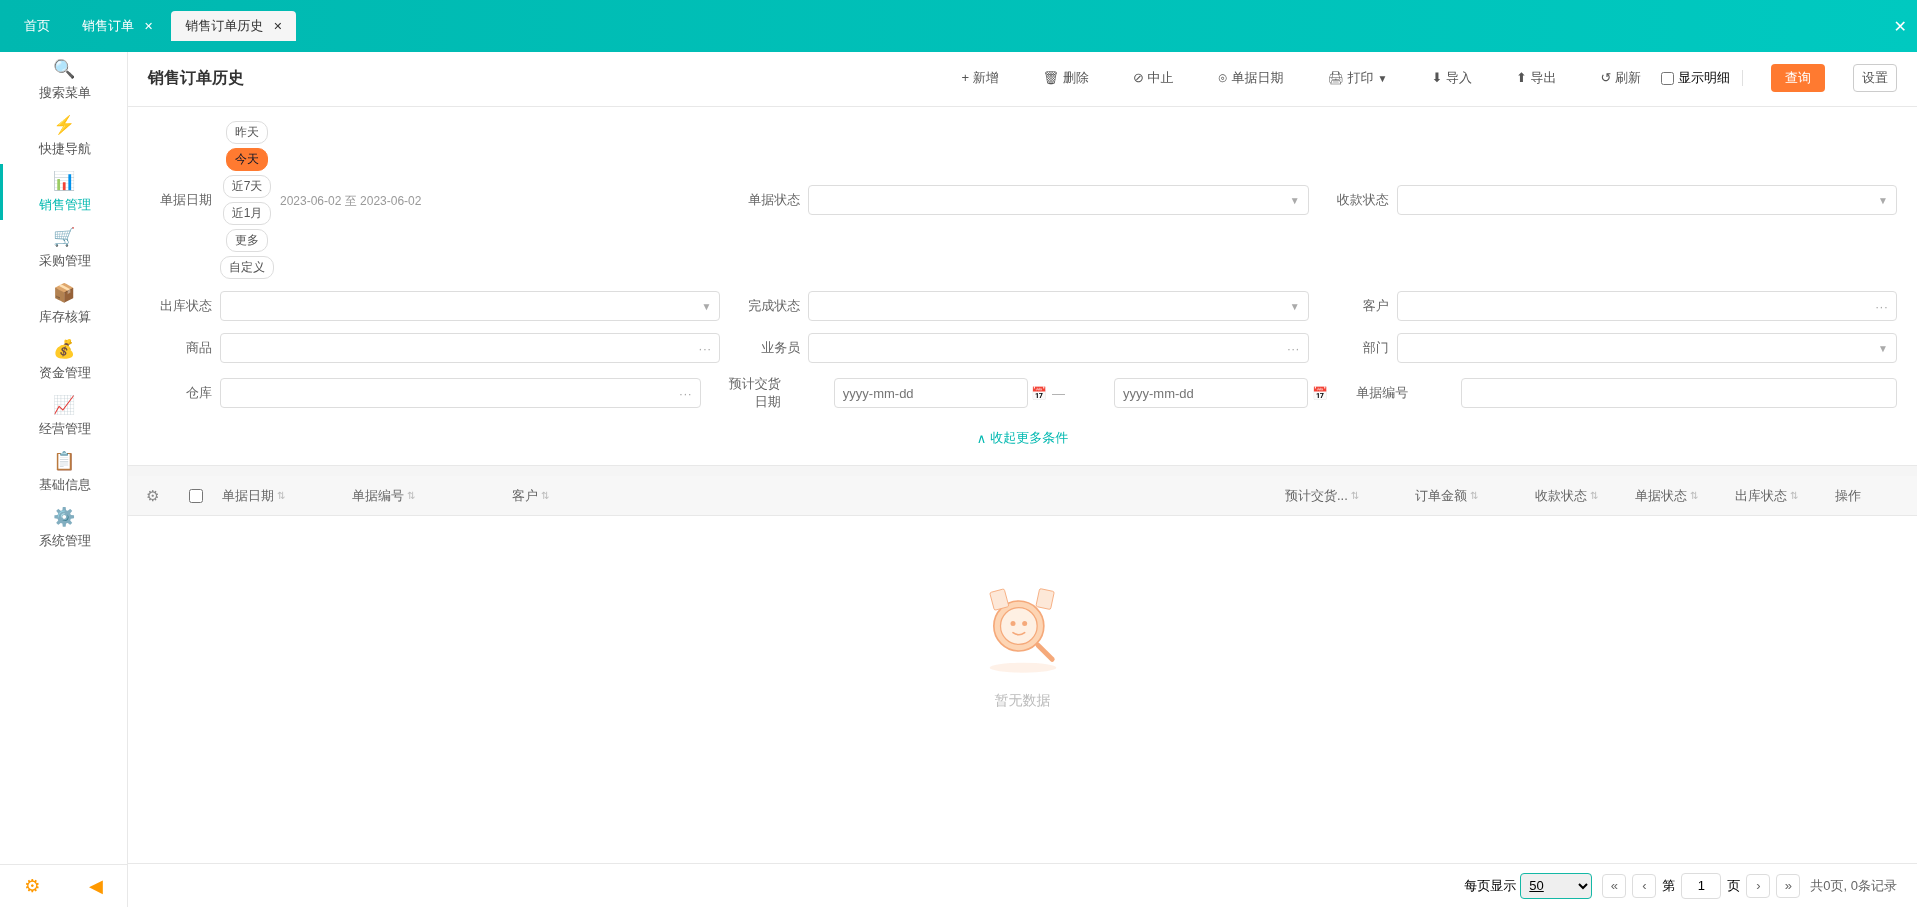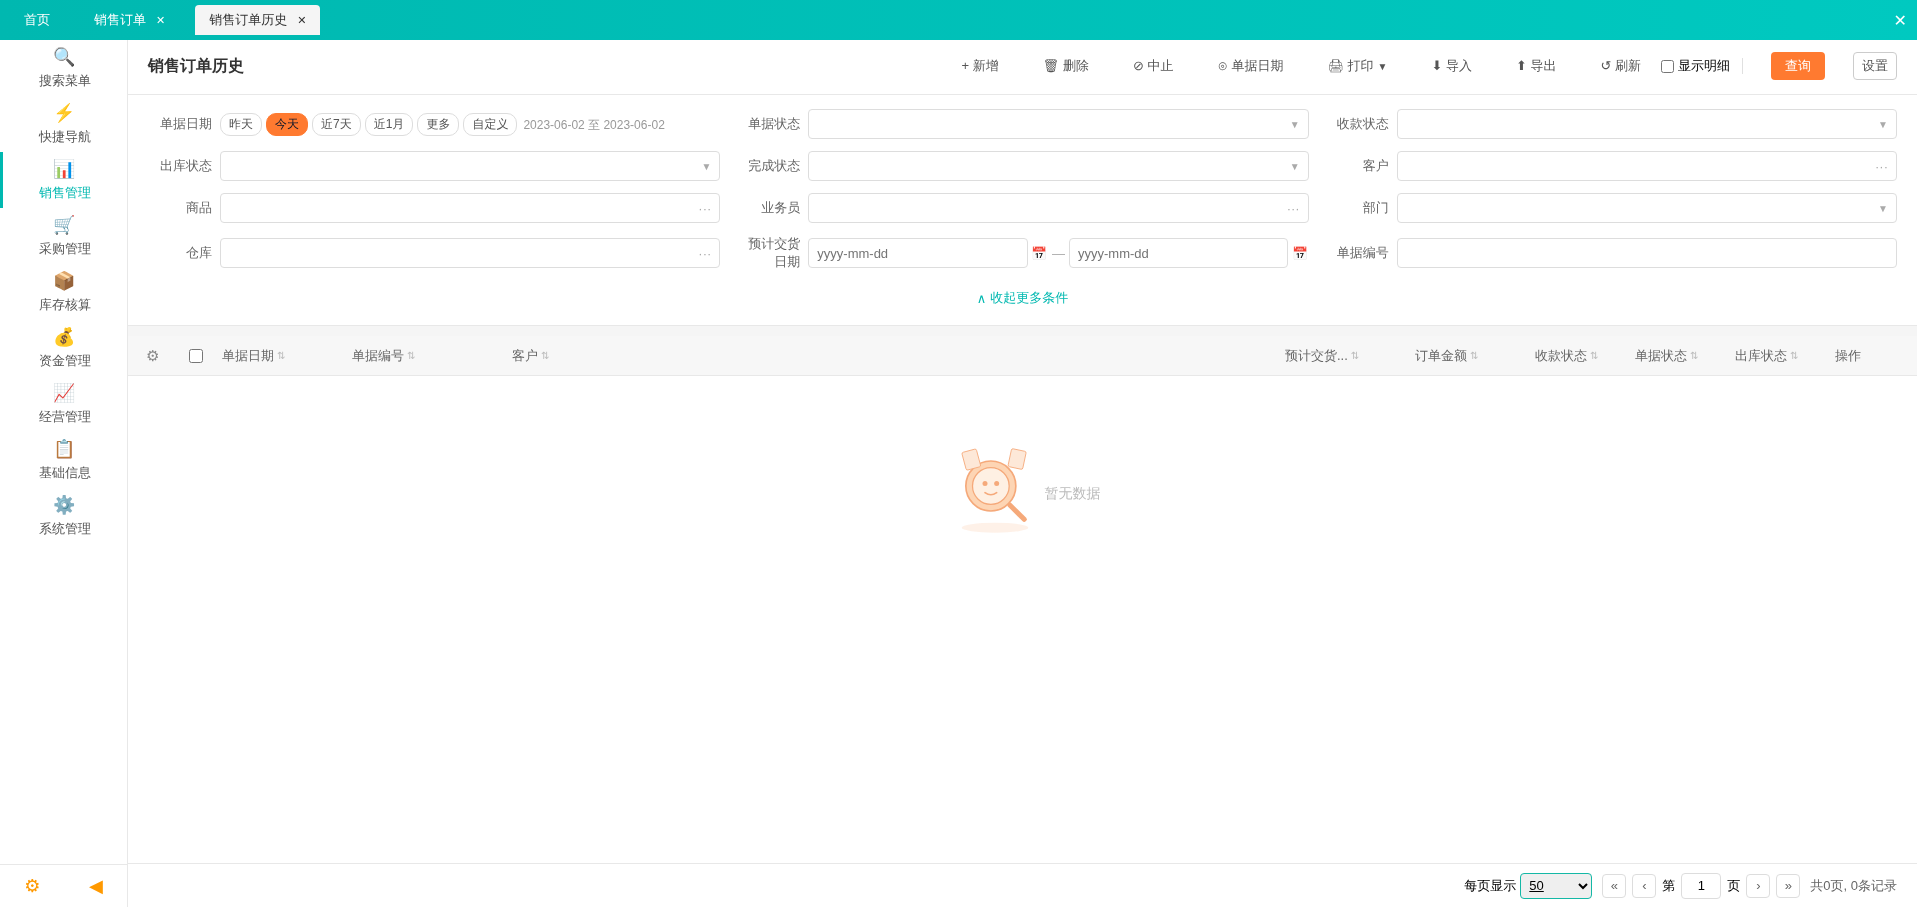--- a/index.html
+++ b/index.html
@@ -1,25 +1,25 @@
 <!DOCTYPE html>
 <html><head>
   <meta charset="utf-8">
   <style>
     * { box-sizing: border-box; margin: 0; padding: 0; font-family: 'Microsoft YaHei', SimSun, Arial, sans-serif; font-size: 13px; }
     body { display: flex; flex-direction: column; height: 907px; width: 1917px; overflow: hidden; background: #f5f5f5; }
 
     
     .top-bar {
-      height: 40px;
+      height: 52px;
       background: linear-gradient(90deg, #00b8b0, #00c9c0);
       display: flex;
       align-items: center;
       padding: 0 10px;
-      gap: 16px;
+      gap: 4px;
       flex-shrink: 0;
     }
     .tab-item {
       height: 30px;
       padding: 0 14px;
       display: flex;
       align-items: center;
       gap: 6px;
       border-radius: 4px 4px 0 0;
       cursor: pointer;
@@ -169,20 +169,21 @@
     .filter-control {
       display: flex;
       align-items: center;
       gap: 6px;
       flex: 1;
     }
     .date-range-btns {
       display: flex;
       align-items: center;
       gap: 4px;
+      flex-direction: column;
     }
     .date-btn {
       padding: 2px 8px;
       border-radius: 10px;
       border: 1px solid #ddd;
       background: #fff;
       cursor: pointer;
       color: #555;
       font-size: 12px;
     }
@@ -210,20 +211,21 @@
     }
     .select-arrow { color: #aaa; font-size: 10px; }
     .input-control {
       flex: 1;
       height: 30px;
       border: 1px solid #ddd;
       border-radius: 4px;
       padding: 0 8px;
       background: #fff;
       outline: none;
+      margin-left: 45px;
     }
     .more-link {
       color: #aaa;
       font-size: 13px;
       cursor: pointer;
     }
     .filter-row-item {
       display: flex;
       align-items: center;
       gap: 8px;
@@ -276,20 +278,21 @@
     .col-amount { width: 120px; flex-shrink: 0; }
     .col-pay-status { width: 100px; flex-shrink: 0; }
     .col-order-status { width: 100px; flex-shrink: 0; }
     .col-out-status { width: 100px; flex-shrink: 0; }
     .col-action { width: 80px; flex-shrink: 0; text-align: center; }
 
     
     .empty-state {
       flex: 1;
       display: flex;
+      flex-direction: column;
       align-items: center;
       justify-content: center;
       padding: 60px 0;
     }
     .empty-icon {
       width: 100px;
       height: 100px;
       margin-bottom: 16px;
     }
     .empty-text {

